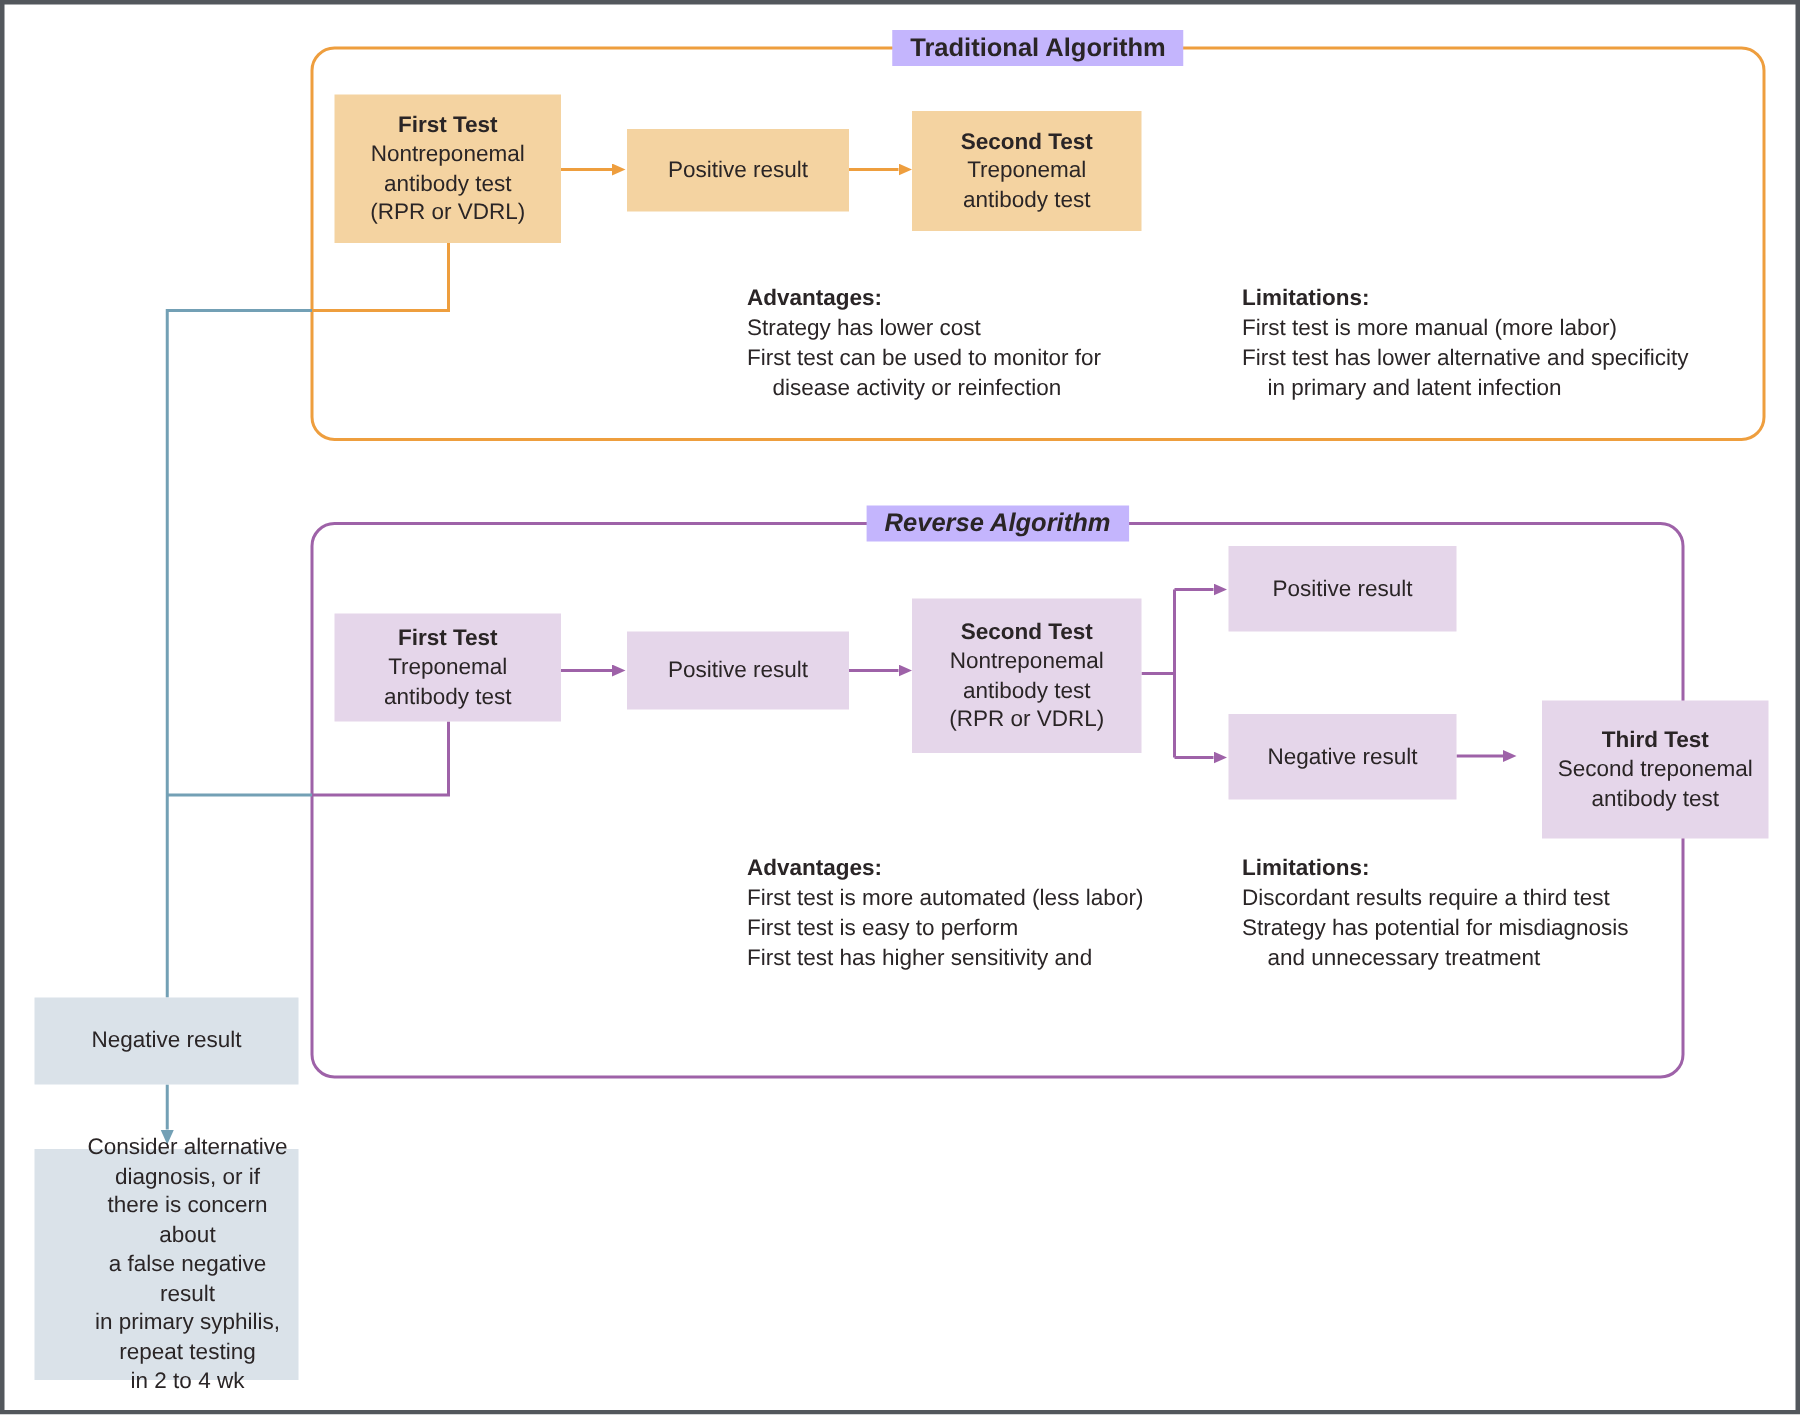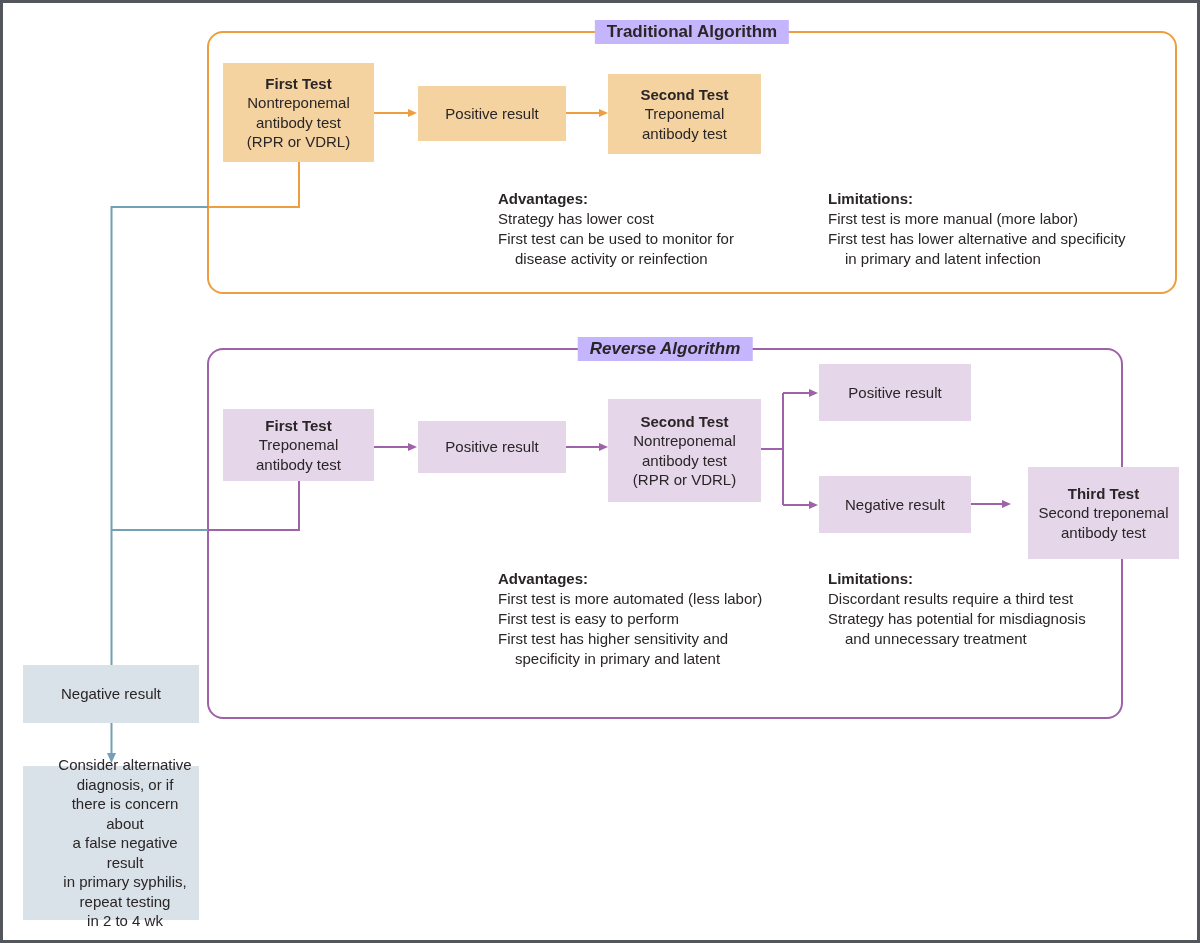--- a/index.html
+++ b/index.html
@@ -137,21 +137,20 @@
     <div class="bold">Third Test</div>
     <div>Second treponemal</div>
     <div>antibody test</div>
   </div>
 
   <div class="textblock" style="left:495px; top:566px;">
     <div class="bold">Advantages:</div>
     <div>First test is more automated (less labor)</div>
     <div>First test is easy to perform</div>
     <div>First test has higher sensitivity and</div>
-    <div class="indent">specificity in primary and latent</div>
   </div>
   <div class="textblock" style="left:825px; top:566px;">
     <div class="bold">Limitations:</div>
     <div>Discordant results require a third test</div>
     <div>Strategy has potential for misdiagnosis</div>
     <div class="indent">and unnecessary treatment</div>
   </div>
 
   <div class="node gry" style="left:20px; top:662px; width:176px; height:58px;">
     <div>Negative result</div>

